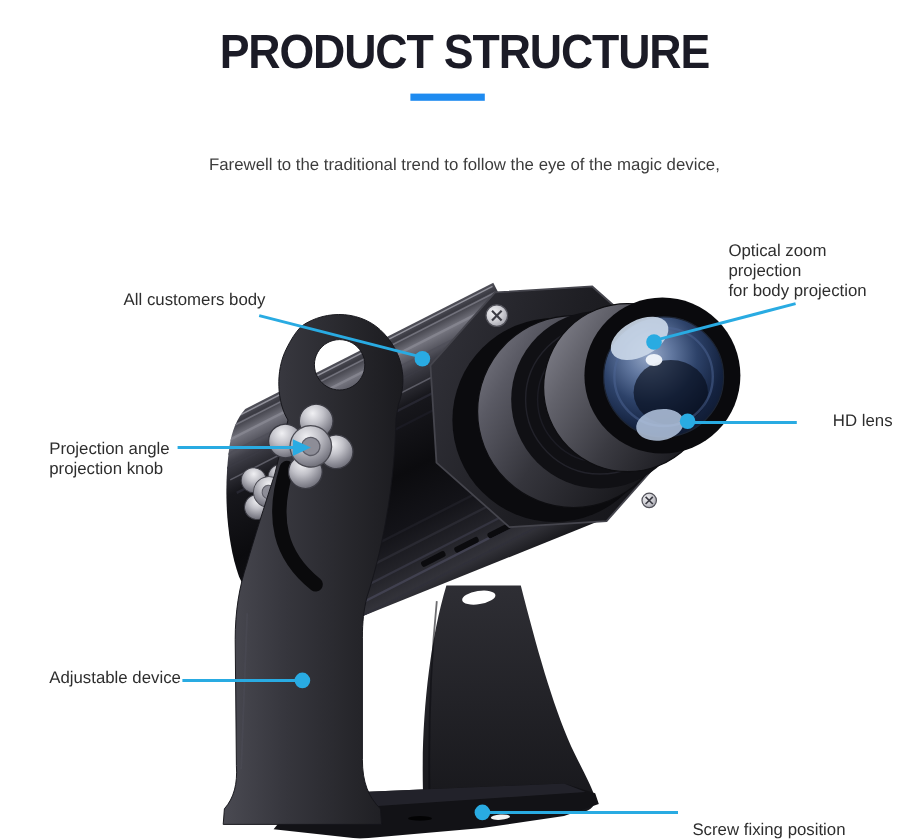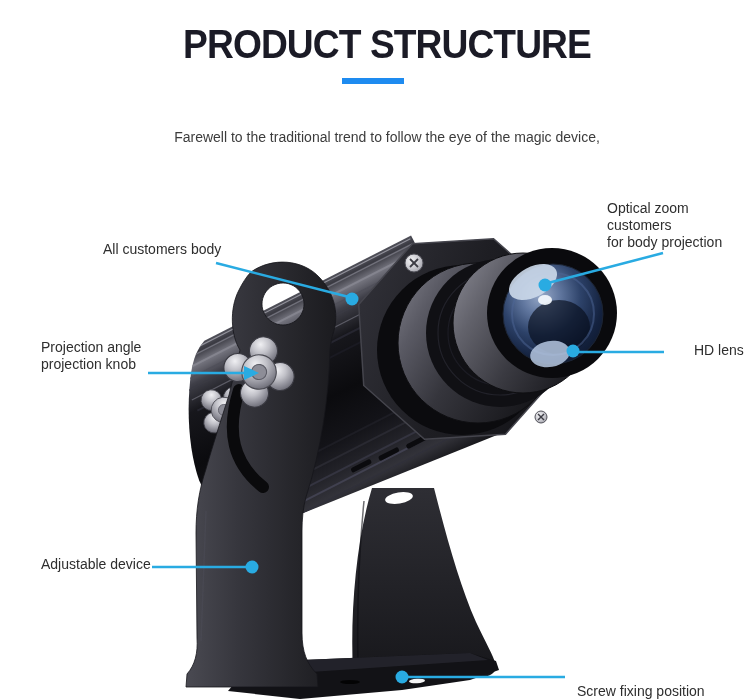--- a/index.html
+++ b/index.html
@@ -23,21 +23,21 @@
   }
   .diagram{position:absolute;left:0;top:0;width:750px;height:699px;margin-top:41px;}
   .diagram svg{position:absolute;left:0;top:0;}
   .lbl{
     position:absolute;font-size:14px;line-height:17px;color:var(--label,#2e2e2e);
     white-space:nowrap;
   }
   #lbl-optical{left:607px;top:159px;}
   #lbl-body{left:103px;top:200px;}
   #lbl-hd{left:694px;top:301px;}
-  #lbl-angle{left:41px;top:298px;}
+  #lbl-angle{left:41px;top:324px;}
   #lbl-bracket{left:41px;top:515px;}
   #lbl-screw{left:577px;top:642px;}
   .callout-line{stroke:var(--accent,#29abe2);stroke-width:2.5;fill:none;}
   .callout-dot{fill:var(--accent,#29abe2);}
   .callout-arrow{fill:var(--accent,#29abe2);}
 </style>
 </head>
 <body>
 
 <div class="page">
@@ -233,21 +233,21 @@
         <circle class="callout-dot" cx="252" cy="526" r="6.5"></circle>
       </g>
       <g>
         <line class="callout-line" x1="565" y1="636" x2="407" y2="636"></line>
         <circle class="callout-dot" cx="402" cy="636" r="6.5"></circle>
       </g>
     </svg>
 
     <div class="lbl" id="lbl-optical">
       <div>Optical zoom</div>
-      <div>customers</div>
+      <div>projection</div>
       <div>for body projection</div>
     </div>
     <div class="lbl" id="lbl-body">All customers body</div>
     <div class="lbl" id="lbl-hd">HD lens</div>
     <div class="lbl" id="lbl-angle">
       <div>Projection angle</div>
       <div>projection knob</div>
     </div>
     <div class="lbl" id="lbl-bracket">Adjustable device</div>
     <div class="lbl" id="lbl-screw">Screw fixing position</div>

